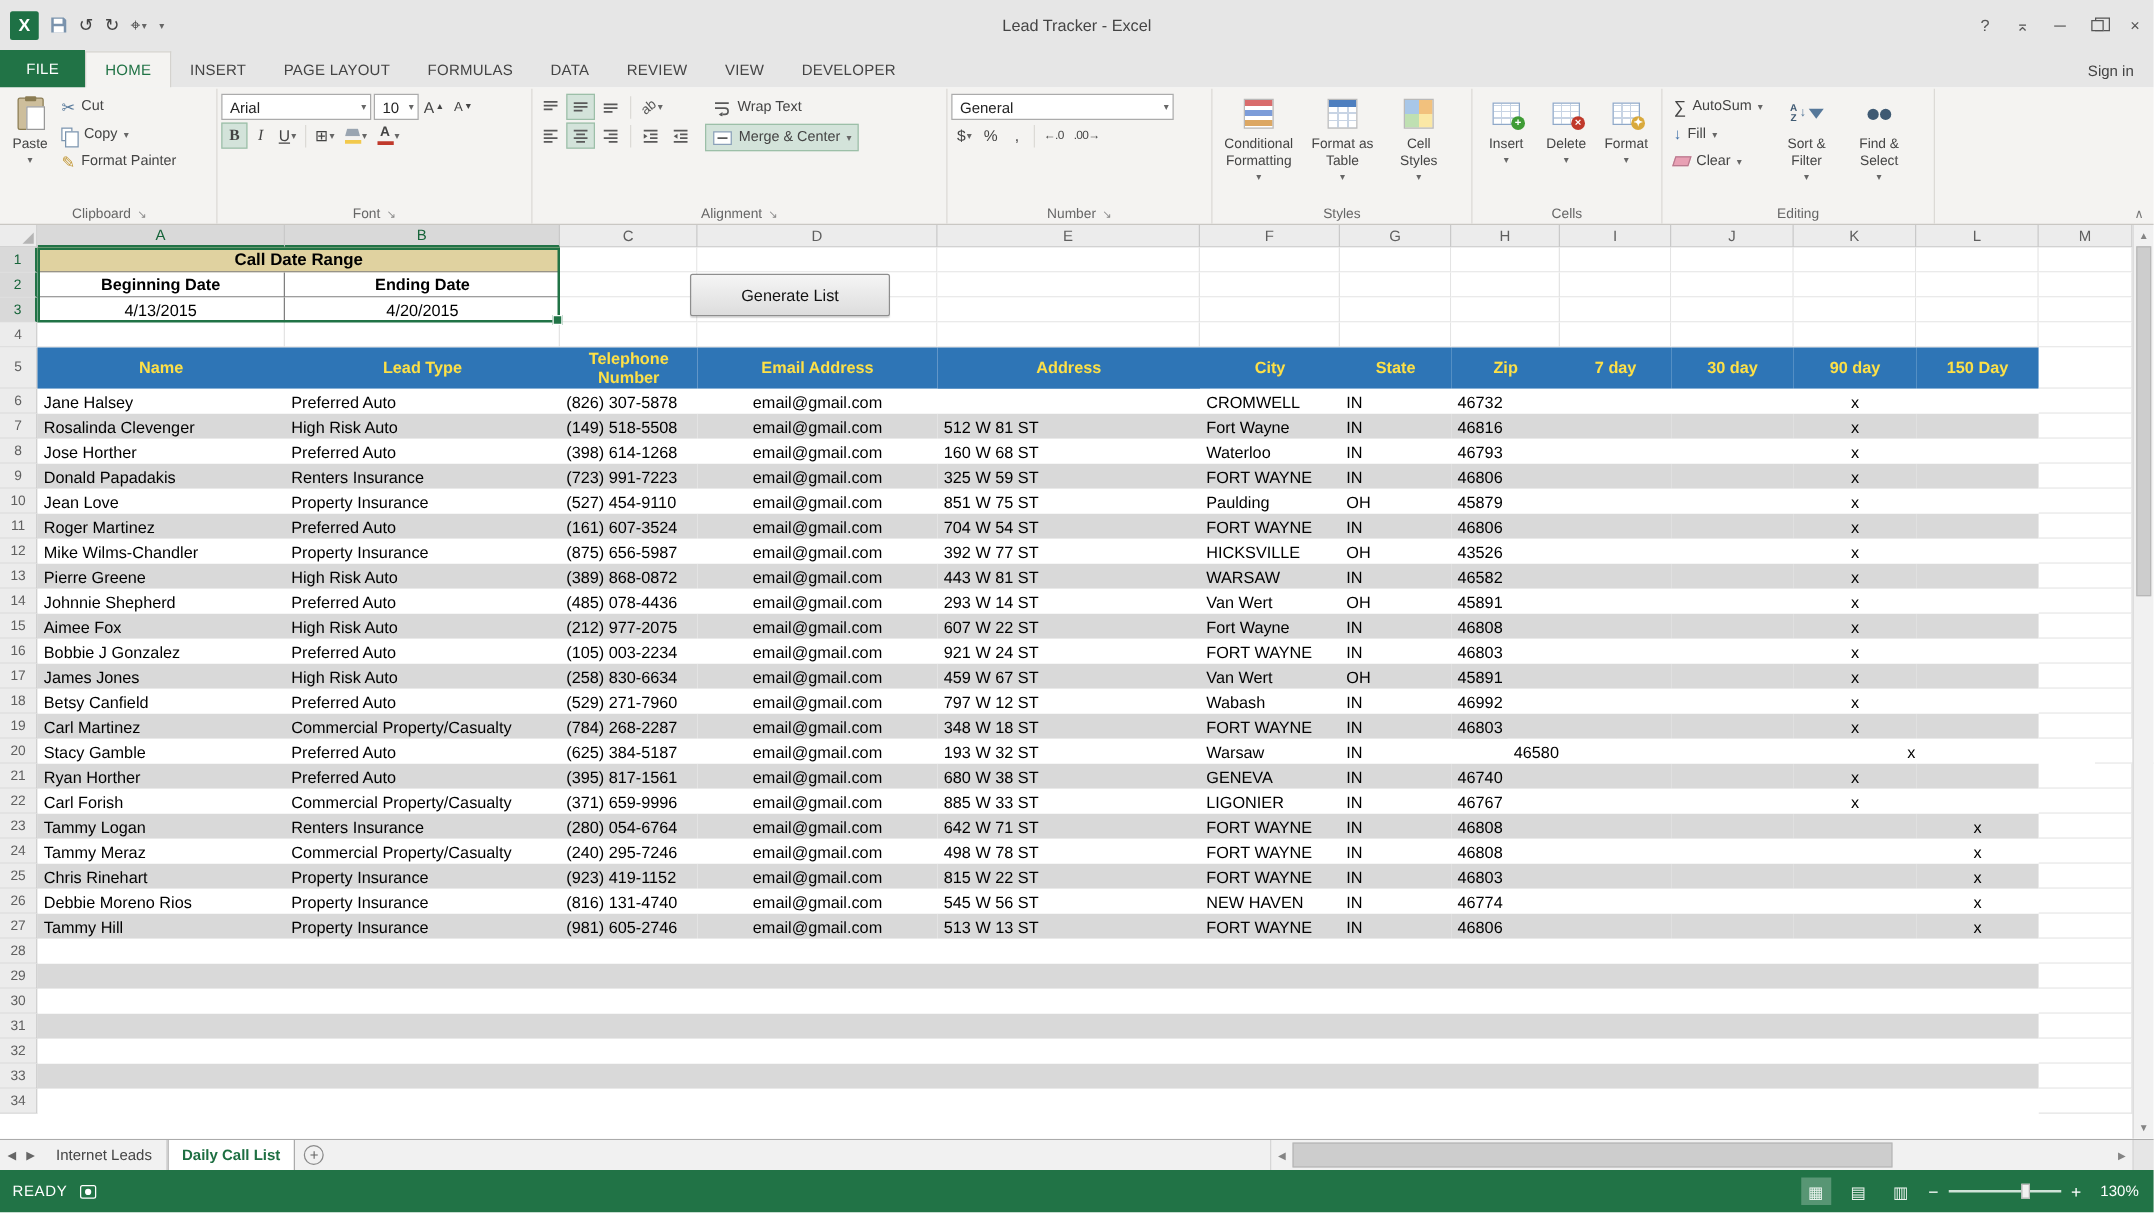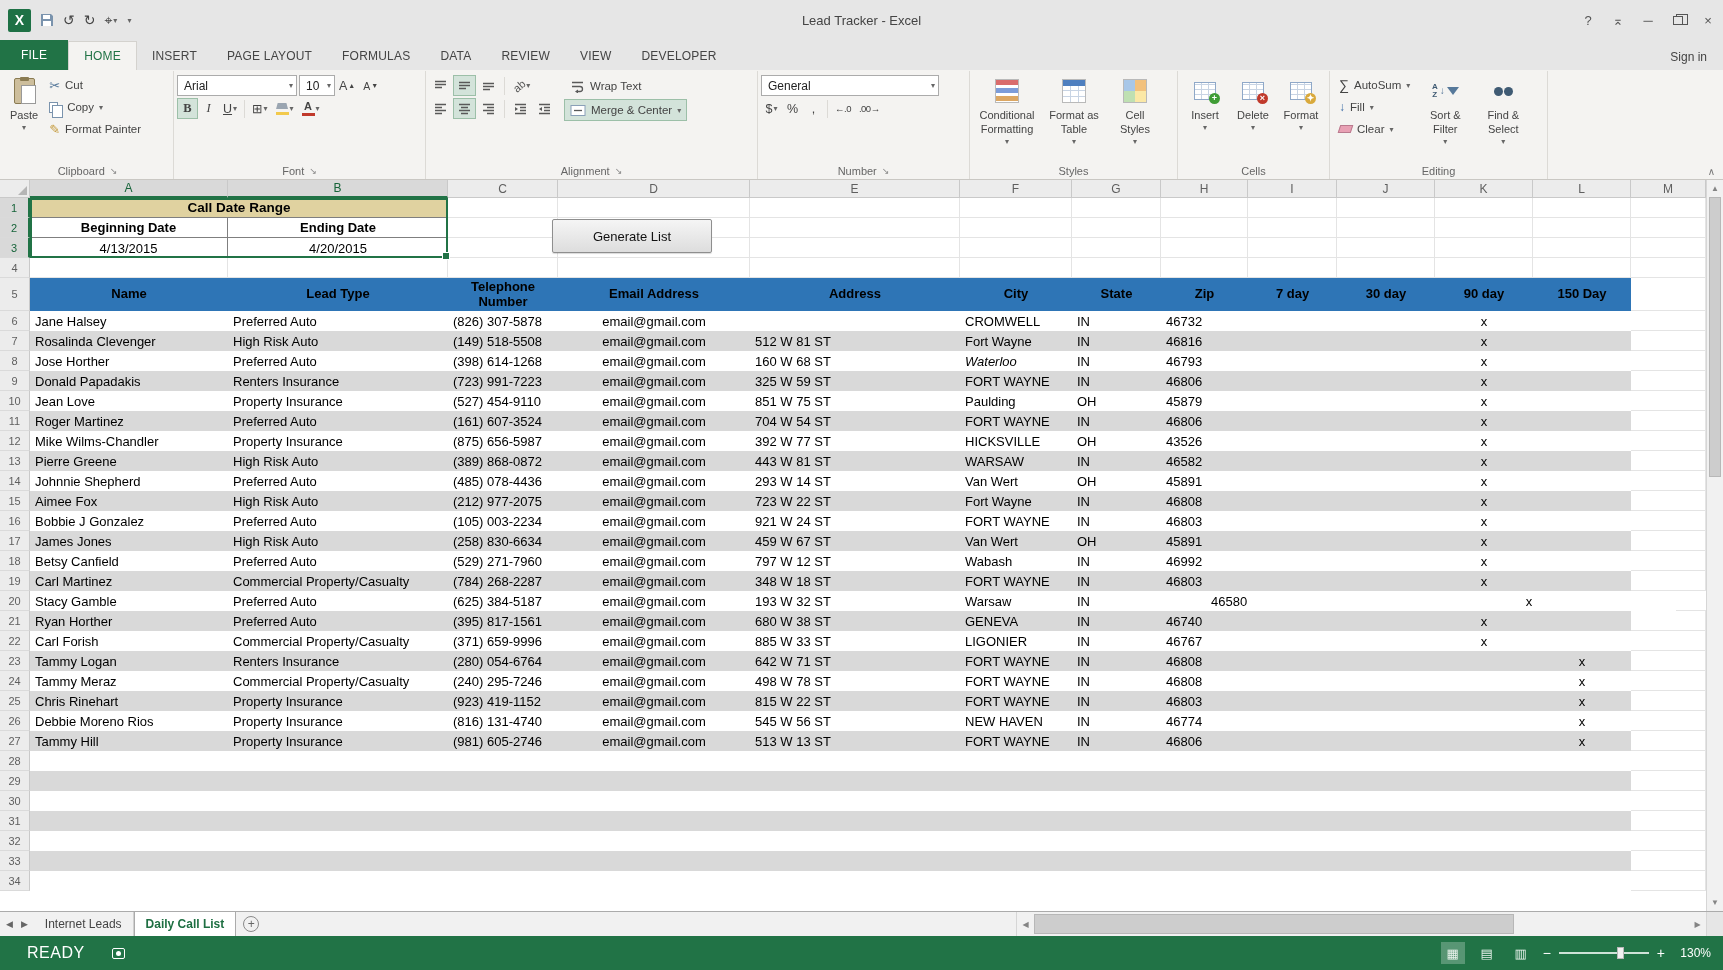--- a/index.html
+++ b/index.html
@@ -93,21 +93,21 @@
   .col-hdr.sel { background:#D9D9D9; color:#17643A; border-bottom:2px solid #217346; }
   .grow { display:flex; height:20px; }
   .grow > * { flex:0 0 auto; }
   .grow.h33 { height:33px; }
   .gut { width:30px; background:#ECECEC; border-right:1px solid #C9C9C9; border-bottom:1px solid #DADADA; font-size:11px; color:#5F5F5F; display:flex; align-items:center; justify-content:center; }
   .gut.sel { background:#D9D9D9; color:#17643A; border-right:2px solid #217346; }
   .cell { font-size:13px; color:#000; display:flex; align-items:center; padding:0 5px; overflow:hidden; white-space:nowrap; background:#fff; }
   .cell.gl { border-right:1px solid #E4E4E4; border-bottom:1px solid #E4E4E4; }
   .cell.band { background:#D9D9D9; }
   .cell.white { background:#fff; }
-  .cell.th { background:#2E75B6; color:#000000; font-weight:bold; justify-content:center; text-align:center; white-space:normal; line-height:1.15; padding:0 3px; }
+  .cell.th { background:#2E75B6; color:#fde047; font-weight:bold; justify-content:center; text-align:center; white-space:normal; line-height:1.15; padding:0 3px; }
   .cell.cdr-title { background:#E0D2A0; font-weight:bold; font-size:13.5px; justify-content:center; border-bottom:1px solid #7F7F7F; }
   .cell.cdr-h { font-weight:bold; justify-content:center; border-bottom:1px solid #7F7F7F; }
   .cell.cdr-h.a { border-right:1px solid #7F7F7F; }
   .cell.cdr-v { justify-content:center; }
   .cell.cdr-v.a { border-right:1px solid #7F7F7F; }
   .sel-overlay { position:absolute; left:30px; top:18px; width:418px; height:60px; border:2px solid #217346; pointer-events:none; z-index:4; }
   .sel-overlay::after { content:""; position:absolute; right:-4px; bottom:-4px; width:6px; height:6px; background:#217346; border:1px solid #fff; }
   .gen-btn { position:absolute; left:552px; top:39px; width:160px; height:34px; background:linear-gradient(#F5F5F5,#DDDDDD); border:1px solid #8E8E8E; border-radius:2px; font-size:13px; color:#111; display:flex; align-items:center; justify-content:center; z-index:5; box-shadow:0 1px 1px rgba(0,0,0,.15); }
   .vscroll { position:absolute; right:0; top:0; width:17px; height:731px; background:#F1F1F1; border-left:1px solid #D6D6D6; z-index:6; display:flex; flex-direction:column; }
   .vs-btn { height:17px; display:flex; align-items:center; justify-content:center; font-size:8px; color:#848484; }
@@ -122,21 +122,21 @@
   .stab.active { background:#fff; color:#1E6F42; font-weight:bold; border-left:1px solid #ABABAB; border-right:1px solid #ABABAB; }
   .addsheet { width:16px; height:16px; border:1px solid #8A8A8A; border-radius:50%; color:#666; font-size:12px; line-height:14px; text-align:center; align-self:center; margin-left:7px; }
   .hscroll { margin-left:auto; display:flex; align-items:stretch; width:690px; background:#F1F1F1; border-left:1px solid #D6D6D6; }
   .hs-btn { width:17px; display:flex; align-items:center; justify-content:center; font-size:8px; color:#848484; }
   .hs-track { flex:1; position:relative; }
   .hs-thumb { position:absolute; left:0; top:2px; bottom:2px; width:480px; background:#CDCDCD; border:1px solid #B7B7B7; }
   .corner-box { width:17px; background:#E6E6E6; border-left:1px solid #D6D6D6; }
 
   
   .statusbar { height:34px; background:#217346; color:#fff; display:flex; align-items:center; flex:1; }
-  .sb-mode { font-size:16px; letter-spacing:.5px; padding:0 27px; }
+  .sb-mode { font-size:12px; letter-spacing:.5px; padding:0 10px; }
   .macro-ic { width:13px; height:11px; border:1px solid #fff; border-radius:2px; position:relative; }
   .macro-ic::after { content:""; position:absolute; left:3px; top:2px; width:5px; height:5px; background:#fff; border-radius:50%; }
   .sb-right { margin-left:auto; display:flex; align-items:center; gap:10px; padding-right:12px; }
   .viewbtn { font-size:13px; width:24px; height:22px; display:flex; align-items:center; justify-content:center; color:#E8F2EC; }
   .viewbtn.on { background:rgba(255,255,255,.25); }
   .zoom { display:flex; align-items:center; gap:8px; }
   .zoombtn { font-size:14px; color:#fff; }
   .zoomtrack { width:90px; height:2px; background:#CFE3D8; position:relative; }
   .zoomthumb { position:absolute; left:58px; top:-5px; width:7px; height:12px; background:#F1F1F1; border:1px solid #B7B7B7; }
   .zoompct { font-size:12px; min-width:36px; text-align:right; }
@@ -620,21 +620,21 @@
             <div class="cell band" style="width: 98px; justify-content: center;"></div>
             <div class="cell gl" style="width: 75px;"></div>
           </div>
           <div class="grow">
             <div class="gut">8</div>
             <div class="cell white" style="width: 198px;">Jose Horther</div>
             <div class="cell white" style="width: 220px;">Preferred Auto</div>
             <div class="cell white" style="width: 110px;">(398) 614-1268</div>
             <div class="cell white" style="width: 192px; justify-content: center;">email@gmail.com</div>
             <div class="cell white" style="width: 210px;">160 W 68 ST</div>
-            <div class="cell white" style="width: 112px; font-style: italic;">Waterloo</div>
+            <div class="cell white" style="width: 112px;">Waterloo</div>
             <div class="cell white" style="width: 89px;">IN</div>
             <div class="cell white" style="width: 87px;">46793</div>
             <div class="cell white" style="width: 89px; justify-content: center;"></div>
             <div class="cell white" style="width: 98px; justify-content: center;"></div>
             <div class="cell white" style="width: 98px; justify-content: center;">x</div>
             <div class="cell white" style="width: 98px; justify-content: center;"></div>
             <div class="cell gl" style="width: 75px;"></div>
           </div>
           <div class="grow">
             <div class="gut">9</div>
@@ -731,21 +731,21 @@
             <div class="cell white" style="width: 98px; justify-content: center;">x</div>
             <div class="cell white" style="width: 98px; justify-content: center;"></div>
             <div class="cell gl" style="width: 75px;"></div>
           </div>
           <div class="grow">
             <div class="gut">15</div>
             <div class="cell band" style="width: 198px;">Aimee Fox</div>
             <div class="cell band" style="width: 220px;">High Risk Auto</div>
             <div class="cell band" style="width: 110px;">(212) 977-2075</div>
             <div class="cell band" style="width: 192px; justify-content: center;">email@gmail.com</div>
-            <div class="cell band" style="width: 210px;">723 W 22 ST</div>
+            <div class="cell band" style="width: 210px;">607 W 22 ST</div>
             <div class="cell band" style="width: 112px;">Fort Wayne</div>
             <div class="cell band" style="width: 89px;">IN</div>
             <div class="cell band" style="width: 87px;">46808</div>
             <div class="cell band" style="width: 89px; justify-content: center;"></div>
             <div class="cell band" style="width: 98px; justify-content: center;"></div>
             <div class="cell band" style="width: 98px; justify-content: center;">x</div>
             <div class="cell band" style="width: 98px; justify-content: center;"></div>
             <div class="cell gl" style="width: 75px;"></div>
           </div>
           <div class="grow">

